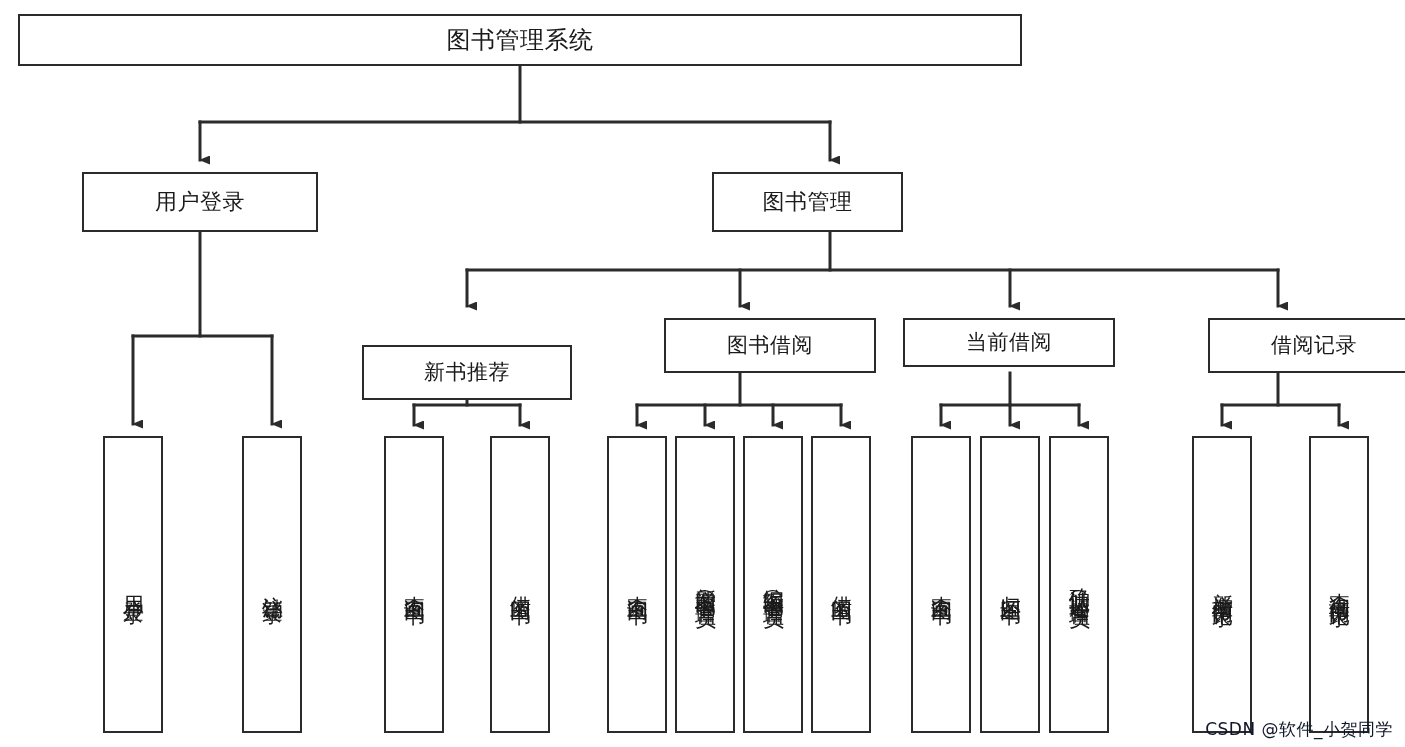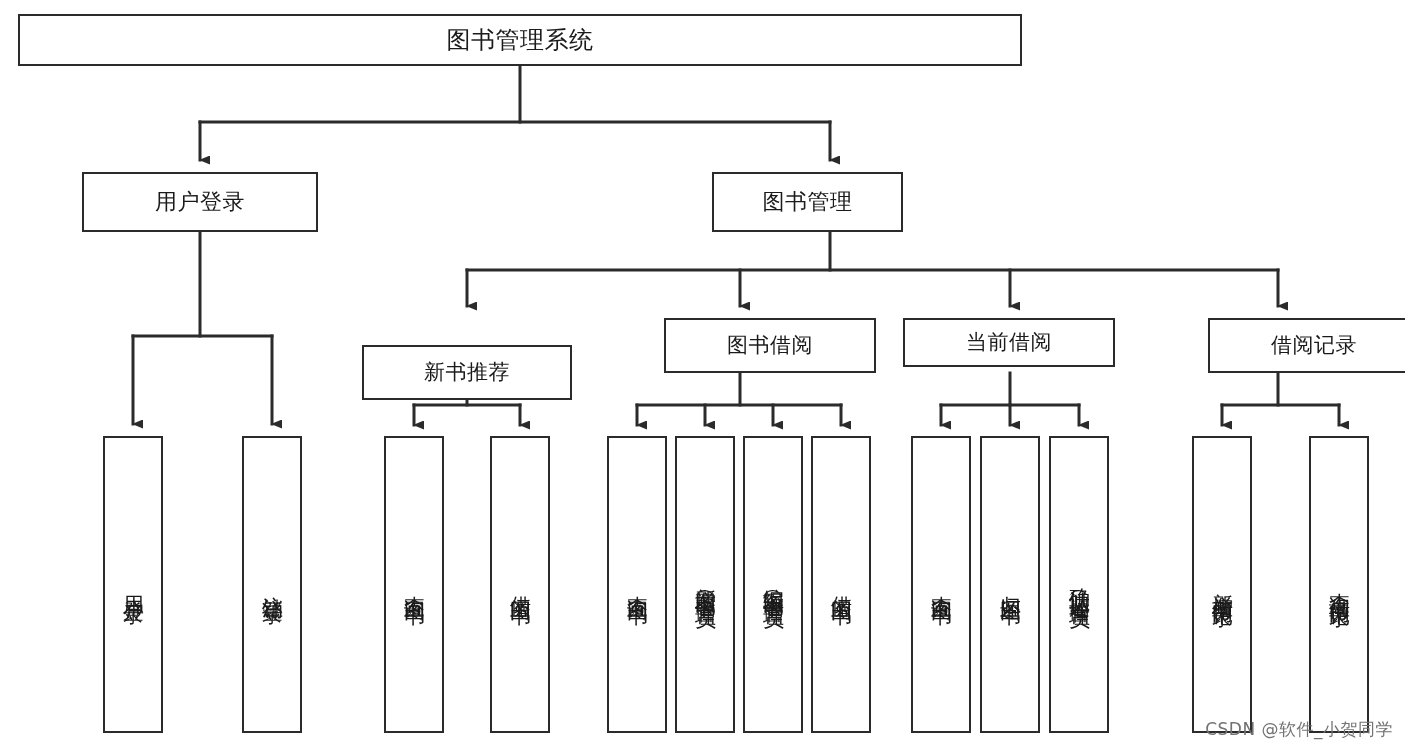--- a/index.html
+++ b/index.html
@@ -51,21 +51,21 @@
     writing-mode: vertical-rl;
     text-orientation: upright;
     letter-spacing: 3px;
     line-height: 1;
   }
   .watermark {
     position: absolute;
     right: 12px;
     bottom: 6px;
     font-size: 17px;
-    color: #737373;
+    color: #0f172a;
     white-space: nowrap;
     z-index: 3;
     letter-spacing: 0.5px;
   }
 </style>
 </head>
 <body>
 
 <div id="diagram-root">
 

